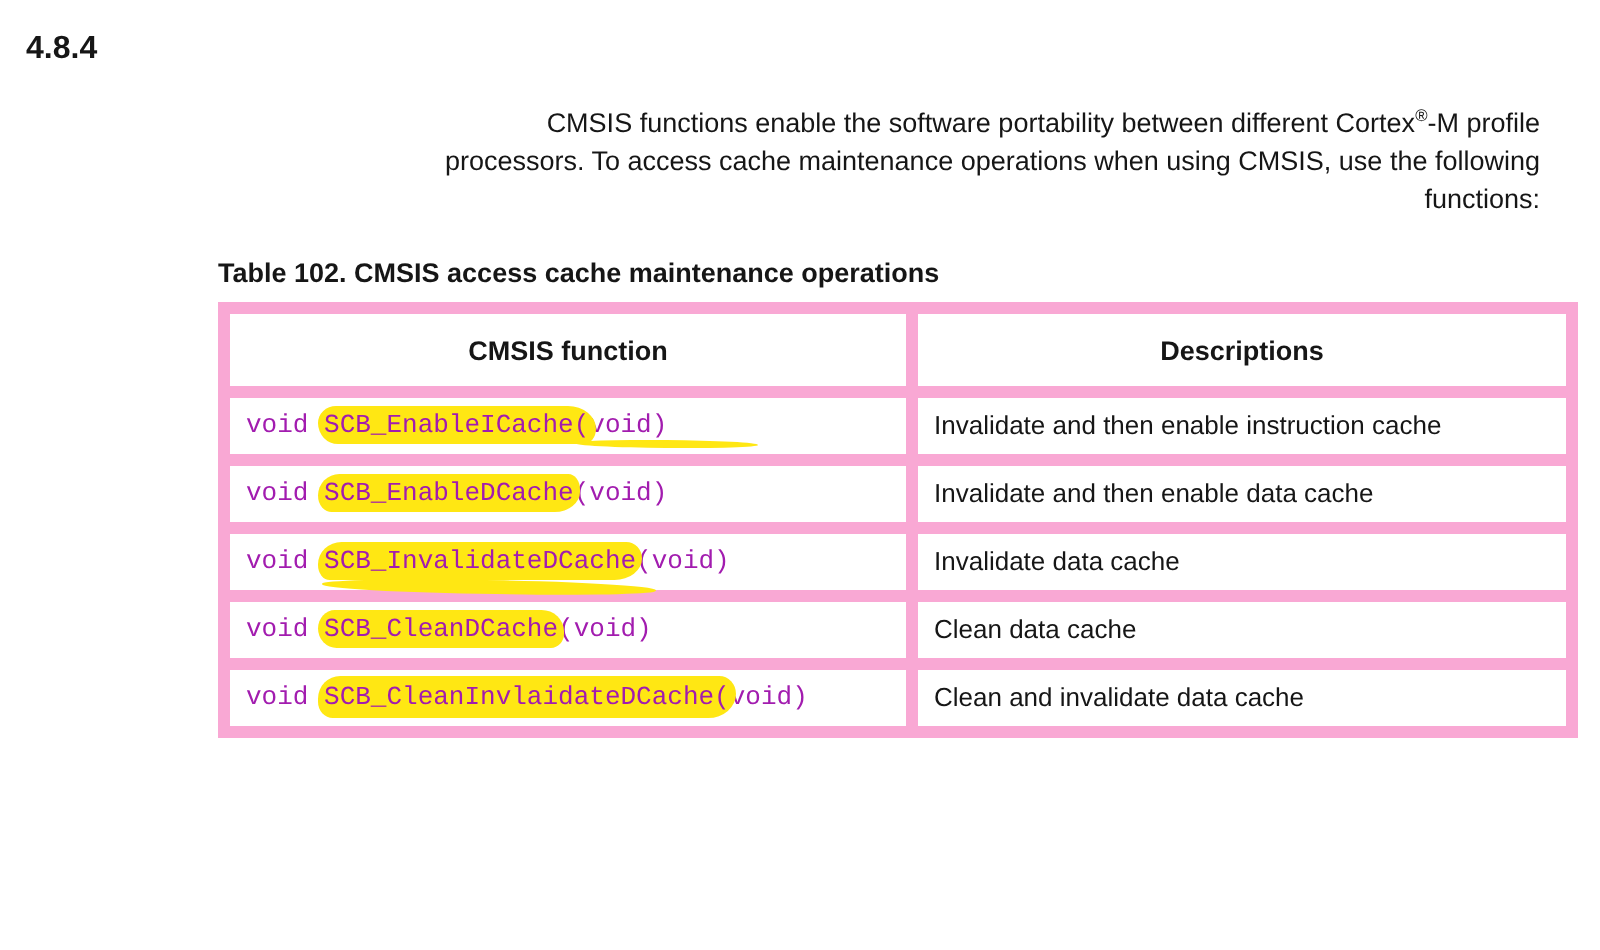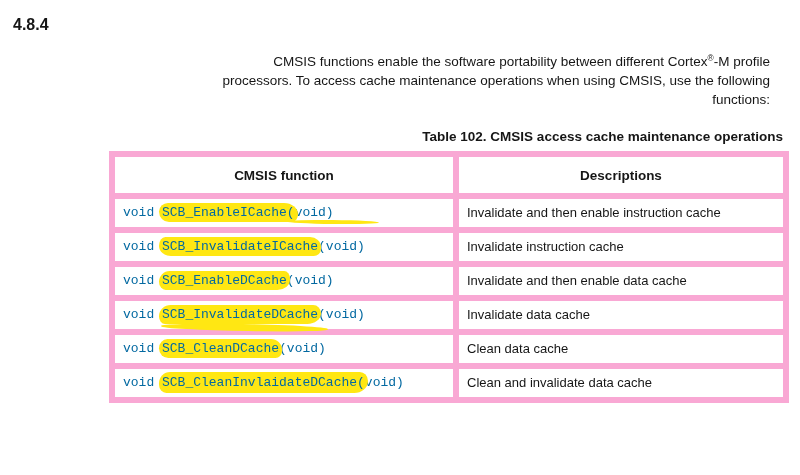--- a/index.html
+++ b/index.html
@@ -24,21 +24,21 @@
   .intro{
     margin:18px 30px 0 107px;
     font-size:13.5px;
     line-height:19px;
     text-align:right;
   }
   
   .tbl-caption{
     width:674px;
     margin:20px 0 0 109px;
-    text-align:right;
+    text-align:left;
     font-weight:bold;
     font-size:13.5px;
     line-height:15px;
   }
   
   table.cmsis{
     margin:7px 0 0 109px;
     width:674px;
     border-collapse:collapse;
     table-layout:fixed;
@@ -59,21 +59,21 @@
   .col-desc{width:330px;}
   .cmsis td{
     padding:6px 8px;
     font-size:13px;
     line-height:16px;
   }
   td.c1{
     font-family:"Liberation Mono",monospace;
     font-size:13px;
     white-space:nowrap;
-    color:#0369a1;
+    color:#a21caf;
   }
   
   .hl{
     position:relative;
     background:#ffe713;
     padding:2px 3px 2px 3px;
     margin:-2px -3px -2px -3px;
     border-radius:10px 5px 12px 6px / 55% 40% 60% 45%;
     z-index:0;
   }
@@ -120,24 +120,20 @@
       <th>CMSIS function</th>
       <th>Descriptions</th>
     </tr>
   </thead>
   <tbody>
     <tr>
       <td class="c1"><span><span>void </span><span class="hl hl-r1">SCB_EnableICache(</span><span>void)</span></span></td>
       <td class="c2"><span>Invalidate and then enable instruction cache</span></td>
     </tr>
     <tr>
-      <td class="c1"><span><span>void </span><span class="hl hl-r3">SCB_InvalidateICache</span><span>(void)</span></span></td>
-      <td class="c2"><span>Invalidate instruction cache</span></td>
-    </tr>
-    <tr>
       <td class="c1"><span><span>void </span><span class="hl hl-r4">SCB_EnableDCache</span><span>(void)</span></span></td>
       <td class="c2"><span>Invalidate and then enable data cache</span></td>
     </tr>
     <tr>
       <td class="c1"><span><span>void </span><span class="hl hl-r6">SCB_InvalidateDCache</span><span>(void)</span></span></td>
       <td class="c2"><span>Invalidate data cache</span></td>
     </tr>
     <tr>
       <td class="c1"><span><span>void </span><span class="hl hl-r7">SCB_CleanDCache</span><span>(void)</span></span></td>
       <td class="c2"><span>Clean data cache</span></td>

